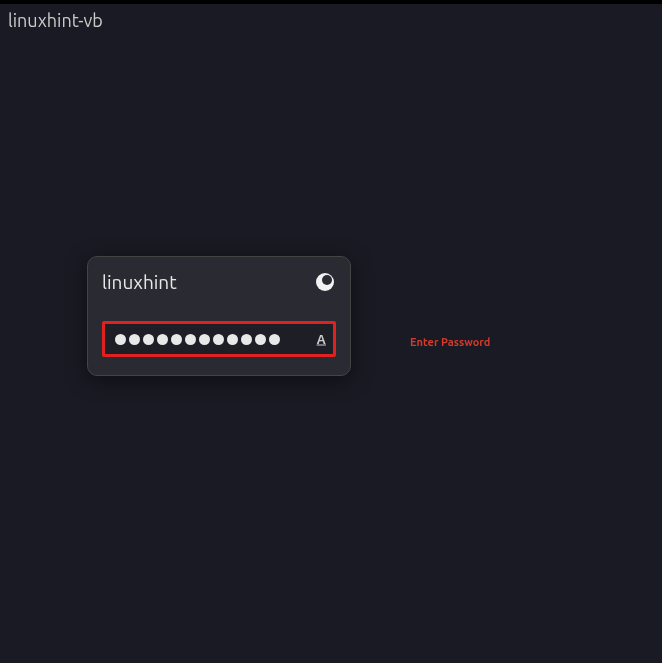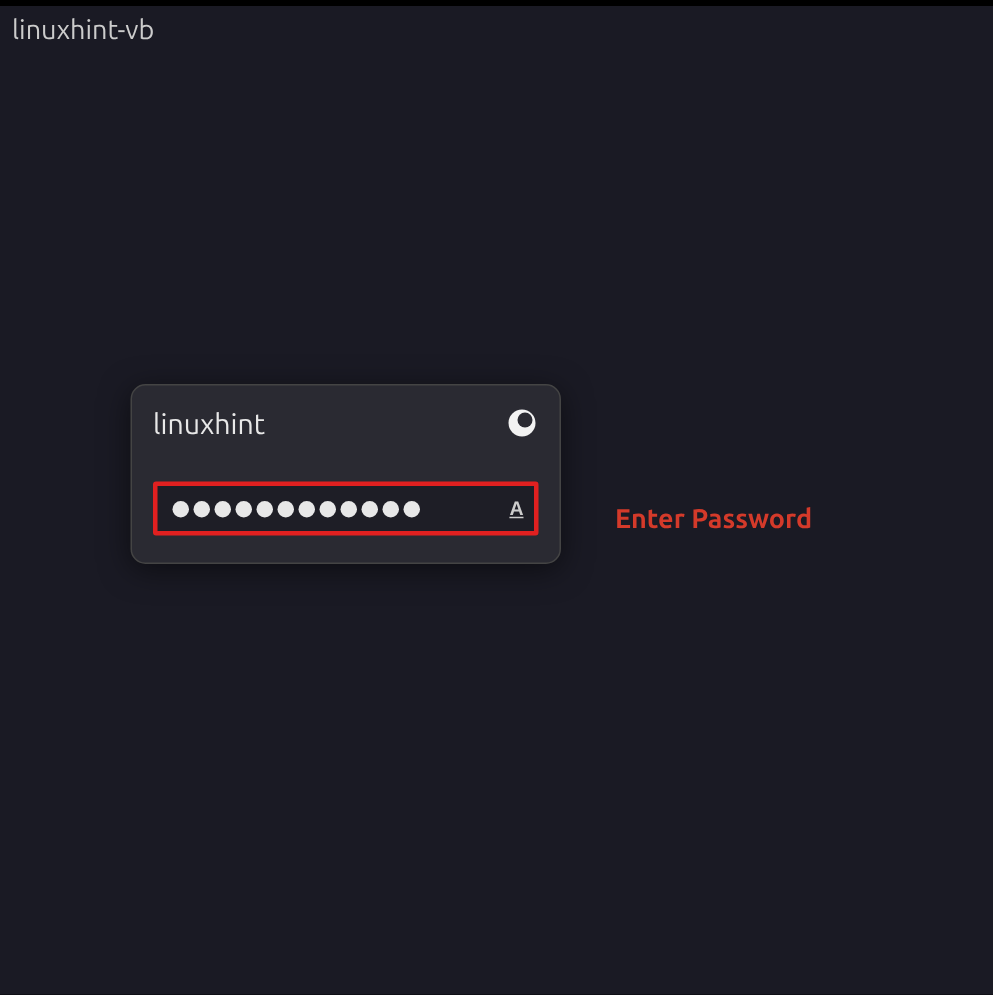--- a/index.html
+++ b/index.html
@@ -29,21 +29,21 @@
       top: 10px;
       left: 8px;
       color: #ccc;
       font-size: 18px;
       font-weight: 400;
     }
     .login-card {
       position: absolute;
       top: 256px;
       left: 87px;
-      width: 287px;
+      width: 264px;
       background: #2a2a32;
       border: 1px solid #444;
       border-radius: 10px;
       box-shadow: 0 4px 20px rgba(0,0,0,0.5);
       padding: 14px 14px 18px 14px;
     }
     .login-header {
       display: flex;
       justify-content: space-between;
       align-items: center;
@@ -98,21 +98,21 @@
       font-size: 13px;
       font-weight: bold;
       text-decoration: underline;
       font-family: sans-serif;
     }
     .annotation {
       position: absolute;
       top: 336px;
       left: 410px;
       color: #d43a2a;
-      font-size: 18px;
+      font-size: 11px;
       font-weight: 700;
     }
   </style>
 </head>
 <body>
 
 <div class="desktop"></div>
 
 <div class="hostname">linuxhint-vb</div>
 

